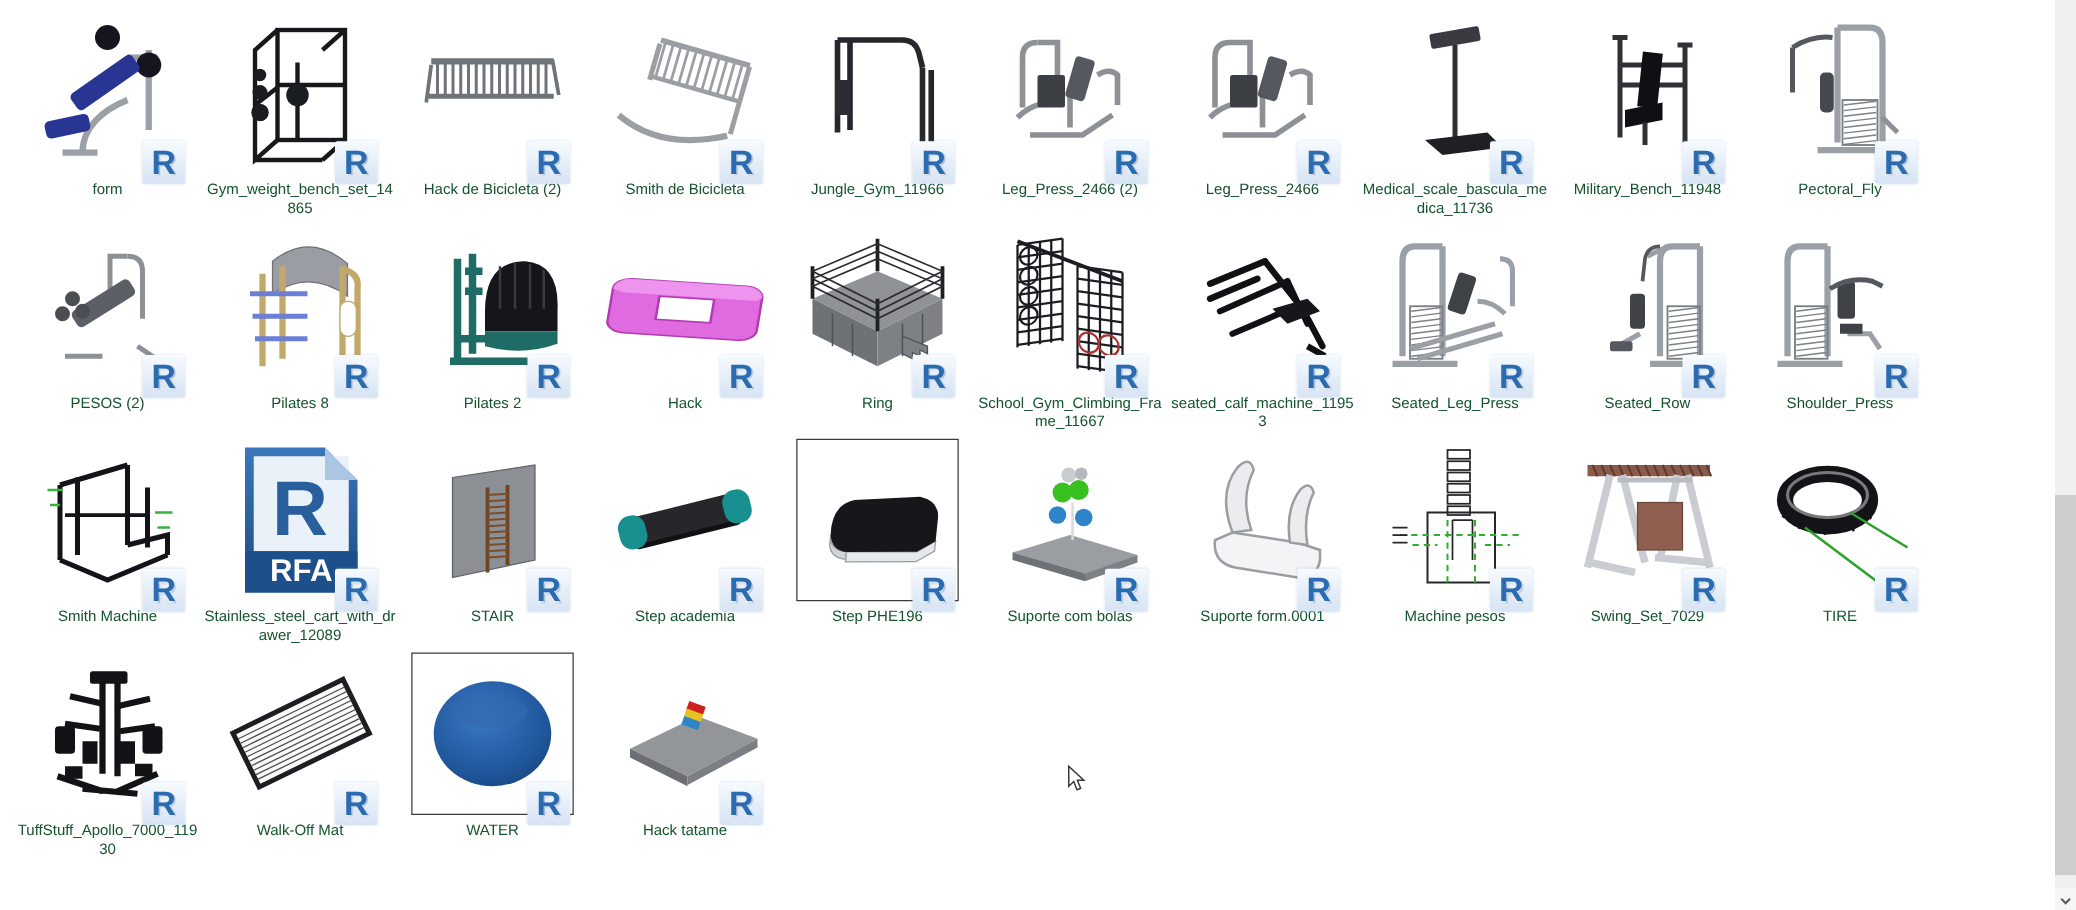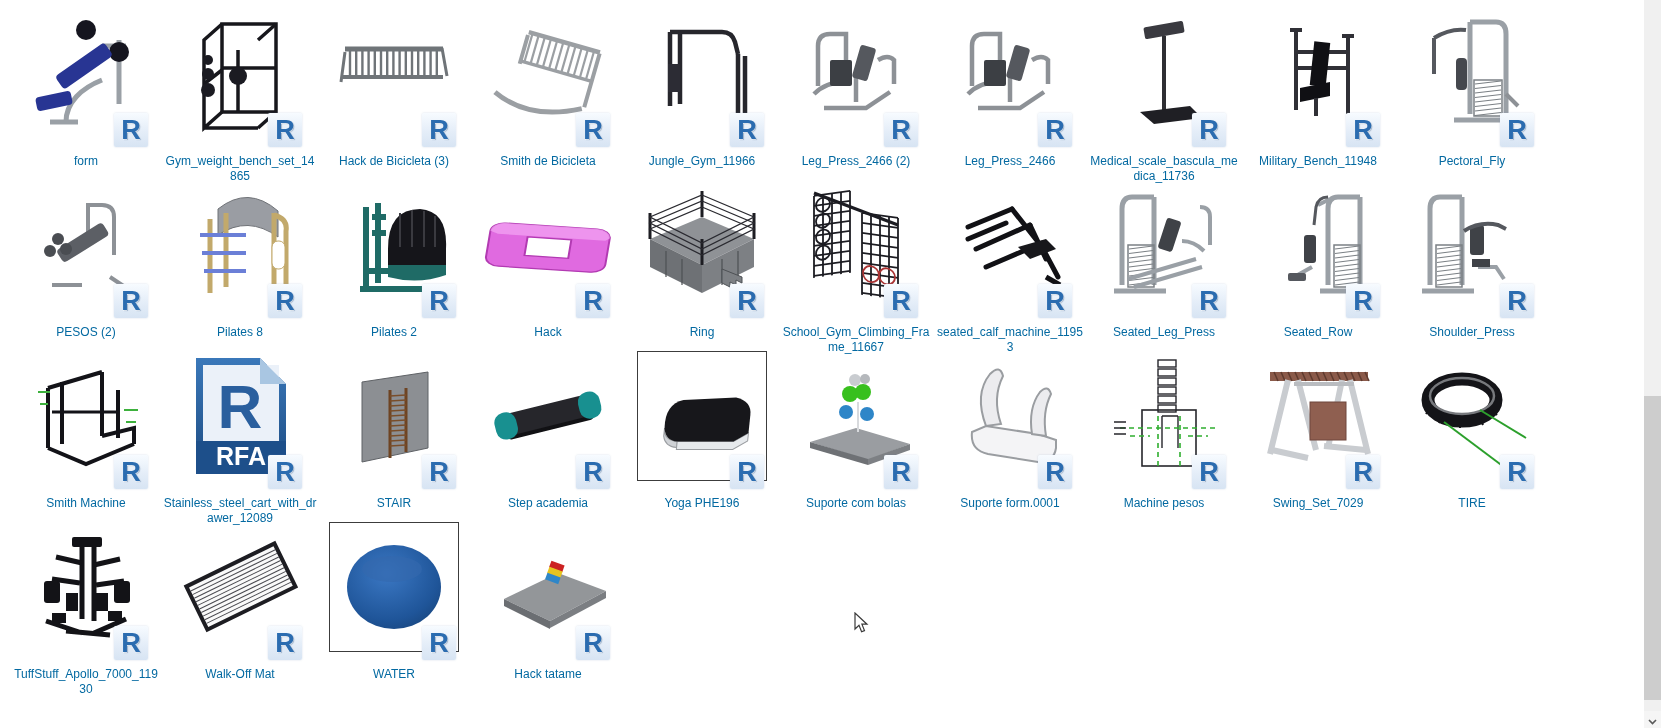--- a/index.html
+++ b/index.html
@@ -22,22 +22,22 @@
   .badge{
     position:absolute;right:2px;bottom:-9px;width:34px;height:34px;
     background:linear-gradient(180deg,#f7fbff 0%,#e4edf8 55%,#d7e4f3 100%);
     border-radius:2px;box-shadow:0 0 2px rgba(120,150,190,.35);
     display:flex;align-items:center;justify-content:center;
     font-weight:700;font-size:27px;line-height:1;
     color:#2b6cb0;text-shadow:0 1px 0 rgba(255,255,255,.6),1px 1px 1px rgba(20,60,110,.35);
     font-family:"Liberation Sans",sans-serif;
   }
   .label{
-    margin-top:16px;text-align:center;font-size:12px;line-height:15px;
-    color:#0369a1;white-space:pre-line;width:154px;
+    margin-top:6px;text-align:center;font-size:12px;line-height:15px;
+    color:#14532d;white-space:pre-line;width:154px;
     overflow:hidden;
   }
   
   .sb{position:absolute;right:0;top:0;width:17px;height:728px;background:#f0f0f0;}
   .sb-thumb{position:absolute;left:0;top:396px;width:17px;height:304px;background:#cdcdcd;}
   .sb-btn{position:absolute;left:0;bottom:0;width:17px;height:17px;background:#f5f5f5;
     display:flex;align-items:center;justify-content:center;}
   
   .cursor{position:absolute;pointer-events:none;z-index:50;}
 </style>
@@ -106,21 +106,21 @@
             <line x1="106.80000000000003" y1="40" x2="106.80000000000003" y2="66"></line>
           </g>
           <g stroke="#6f7478" fill="none">
             <path d="M15 39 H113" stroke-width="5"></path>
             <path d="M13 67 H113" stroke-width="4"></path>
             <path d="M15 42 L11 72 M112 38 L117 66" stroke-width="3"></path>
           </g>
         </svg>
         <div class="badge">R</div>
       </div>
-      <div class="label">Hack de Bicicleta (3)</div>
+      <div class="label">Hack de Bicicleta (2)</div>
     </div>
     <div class="cell">
       <div class="thumb">
         <svg viewBox="0 0 128 128">
           <g transform="rotate(16 64 64)">
             <g stroke="#9b9fa3" stroke-width="2.2">
               <line x1="38" y1="30" x2="38" y2="58"></line>
               <line x1="44.4" y1="30" x2="44.4" y2="58"></line>
               <line x1="50.8" y1="30" x2="50.8" y2="58"></line>
               <line x1="57.199999999999996" y1="30" x2="57.199999999999996" y2="58"></line>
@@ -572,21 +572,21 @@
       <div class="thumb framed">
         <svg viewBox="0 0 128 128">
           <g transform="rotate(6 64 64)">
             <path d="M28 80 Q28 92 42 92 L42 98 Q30 98 28 88 Z" fill="#cfd2d6" stroke="#9a9da1"></path>
  <path d="M42 92 L98 86 L112 76 L112 84 L98 94 L42 100 Z" fill="#e6e9ec" stroke="#9a9da1"></path>
  <path d="M28 80 Q26 56 44 50 L96 42 Q112 44 112 58 L112 76 L98 86 L42 92 Q30 92 28 80 Z" fill="#17171b"></path>
           </g>
         </svg>
         <div class="badge">R</div>
       </div>
-      <div class="label">Yoga PHE196</div>
+      <div class="label">Step PHE196</div>
     </div>
     <div class="cell">
       <div class="thumb">
         <svg viewBox="0 0 128 128">
           <path d="M64 76 L118 92 L76 108 L18 90 Z" fill="#9a9da1"></path>
  <path d="M18 90 v6 l58 17 v-6 Z" fill="#6e7175"></path>
           <path d="M118 92 v6 l-42 15 v-6 Z" fill="#7d8084"></path>
  <path d="M66 50 V80" stroke="#d8dadd" stroke-width="2"></path>
  <circle cx="63" cy="28" r="6" fill="#c9ccd0"></circle>
           <circle cx="73" cy="27" r="5" fill="#b5b8bc"></circle>

